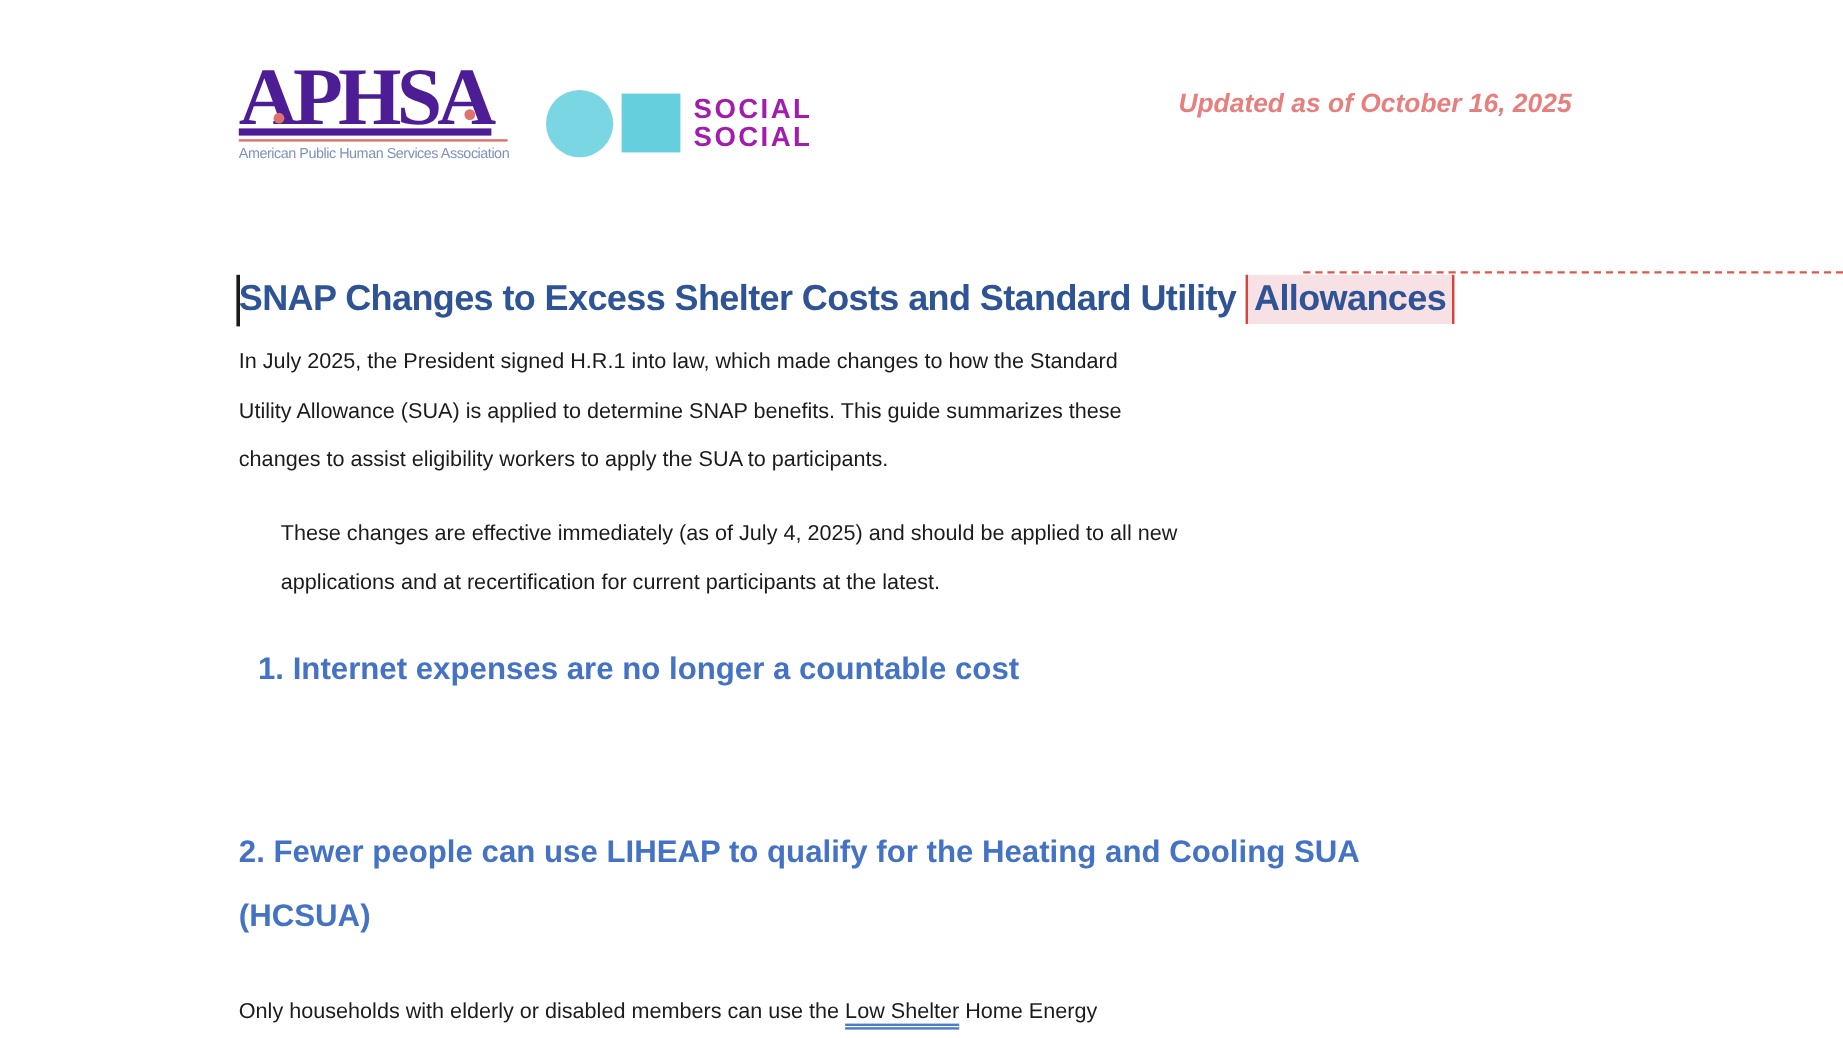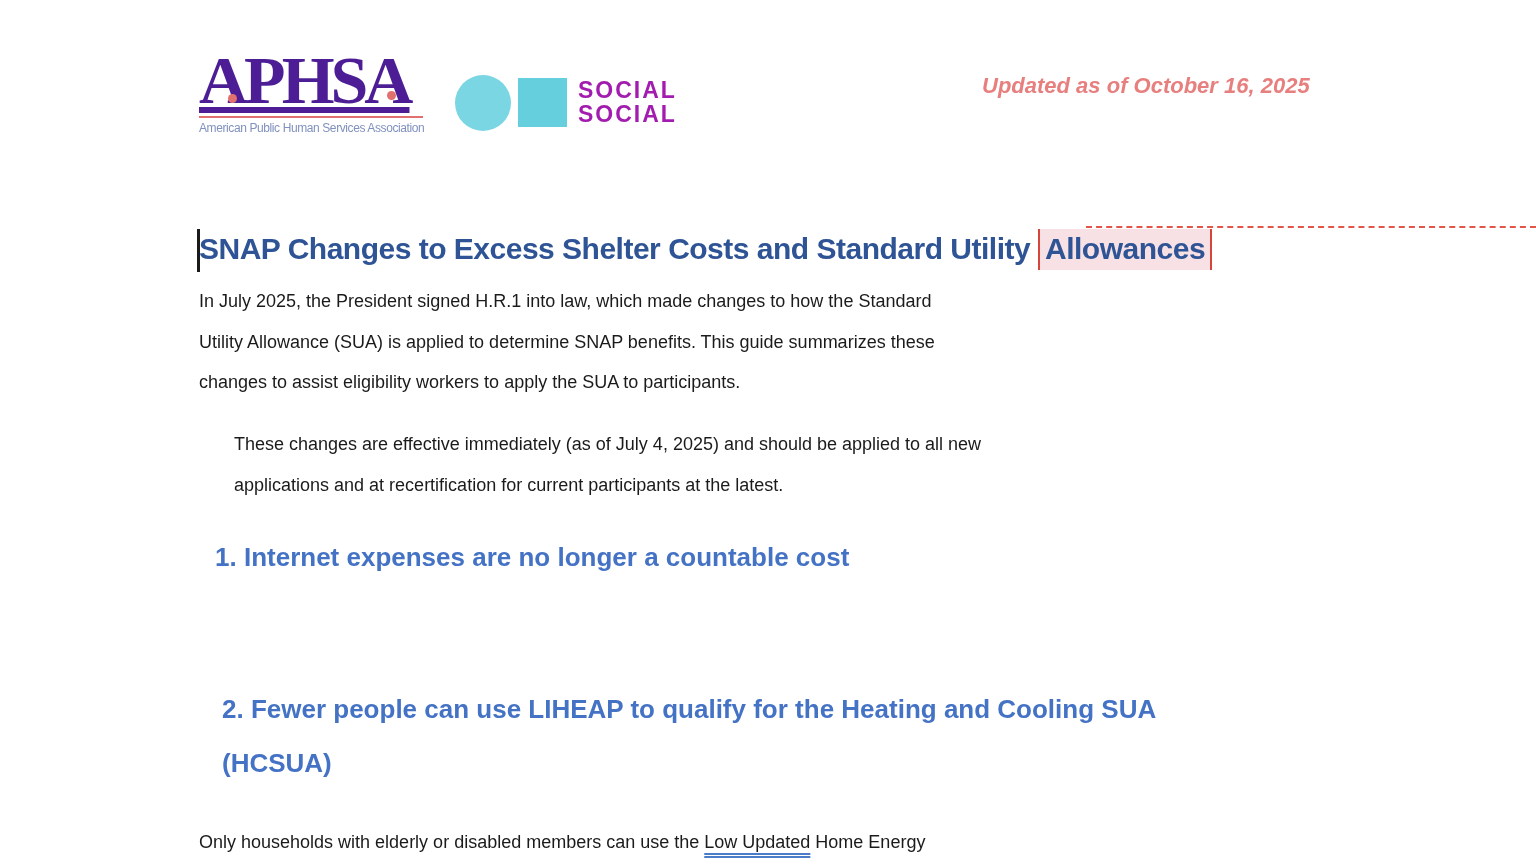--- a/index.html
+++ b/index.html
@@ -75,21 +75,21 @@
 
   .body-text { font-size: 18px; line-height: 40.5px; white-space: pre-line; color: #1b1b1b; }
   .p-intro   { position: absolute; left: 199px; top: 281px; width: 1130px; }
   .p-bold    { position: absolute; left: 186px; top: 424px; width: 1130px; font-weight: normal; margin-left: 48px; }
   .sec-heading {
     font-size: 26px; font-weight: bold; color: #4472C4;
     line-height: 54px; white-space: pre-line;
   }
   .h-sec1 { position: absolute; left: 199px; top: 530px; margin-left: 16px; }
   .p-sec1 { position: absolute; left: 199px; top: 581px; width: 1130px; }
-  .h-sec2 { position: absolute; left: 199px; top: 682px; margin-left: 23px; }
+  .h-sec2 { position: absolute; left: 199px; top: 682px; }
   .p-sec2 { position: absolute; left: 199px; top: 781px; width: 1140px; }
   .grammar-underline {
     text-decoration: underline double #4A7CC7;
     text-decoration-thickness: 1.5px;
     text-underline-offset: 5px;
   }
 </style>
 </head>
 <body>
 
@@ -131,18 +131,18 @@
     <div class="body-text p-bold">These changes are effective immediately (as of July 4, 2025) and should be applied to all new
 applications and at recertification for current participants at the latest.</div>
 
     <div class="sec-heading h-sec1">1. Internet expenses are no longer a countable cost</div>
 
 
     <div class="sec-heading h-sec2">2. Fewer people can use LIHEAP to qualify for the Heating and Cooling SUA
 (HCSUA)</div>
 
     <div class="body-text p-sec2">
-      <span>Only households with elderly or disabled members can use the </span><span class="grammar-underline">Low Updated</span><span> Home Energy
+      <span>Only households with elderly or disabled members can use the </span><span class="grammar-underline">Low Shelter</span><span> Home Energy
 Assistance Program (LIHEAP) or another similar energy assistance payment (as long as the</span>
     </div>
 
   </div>
 </div>
 
 </body></html>

